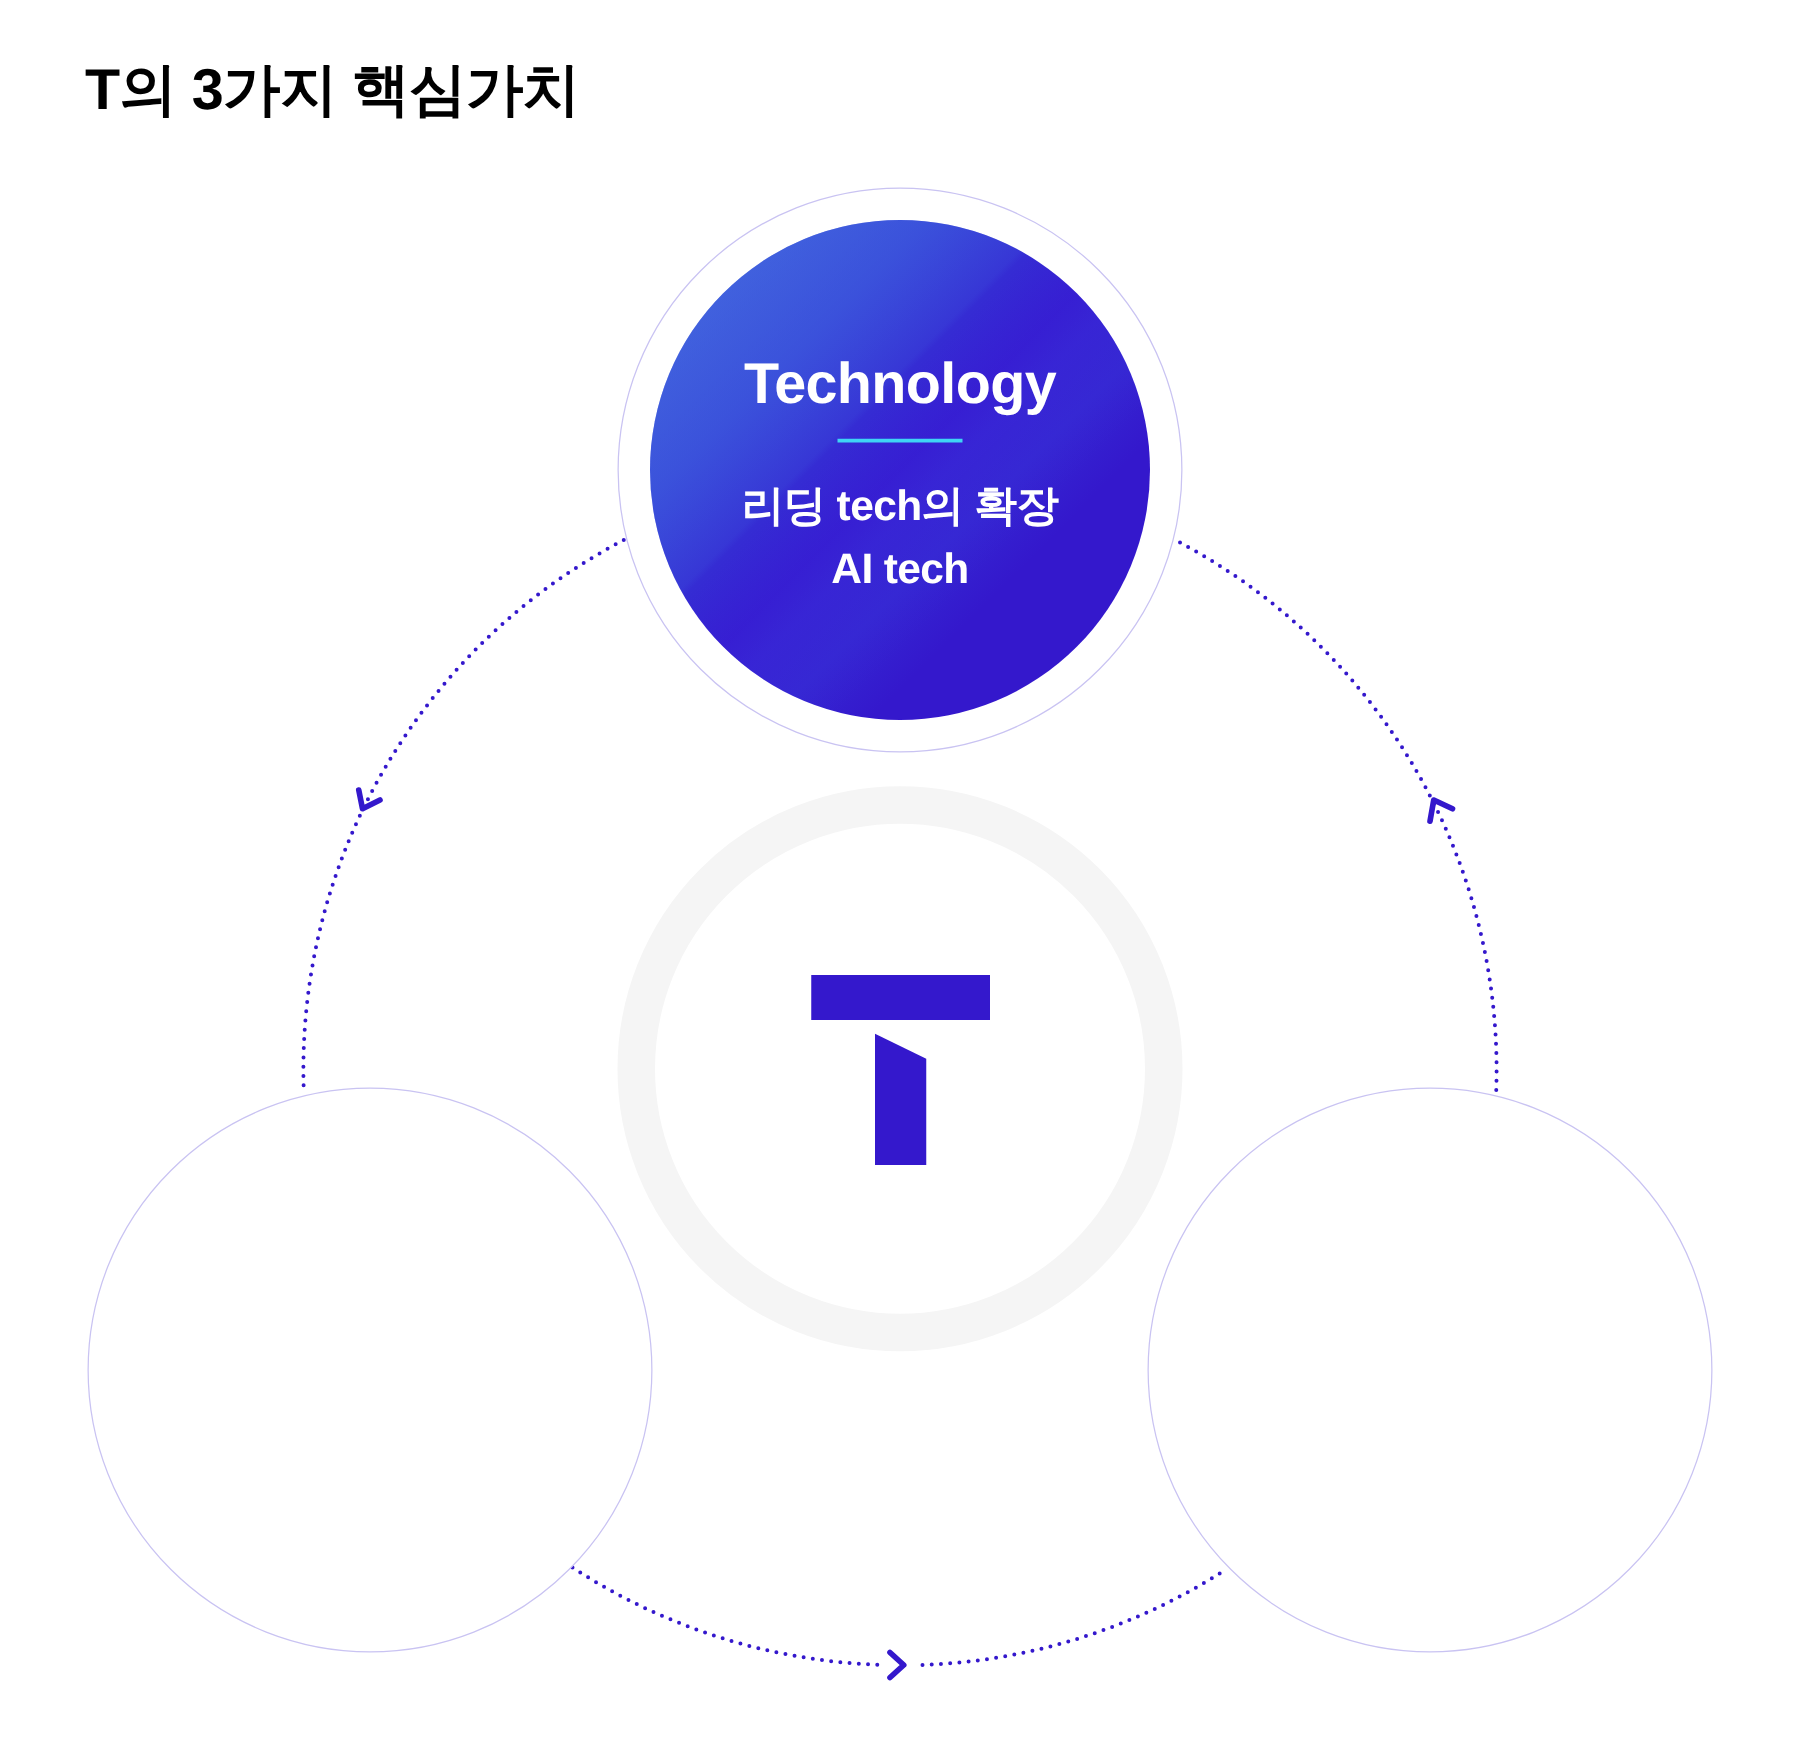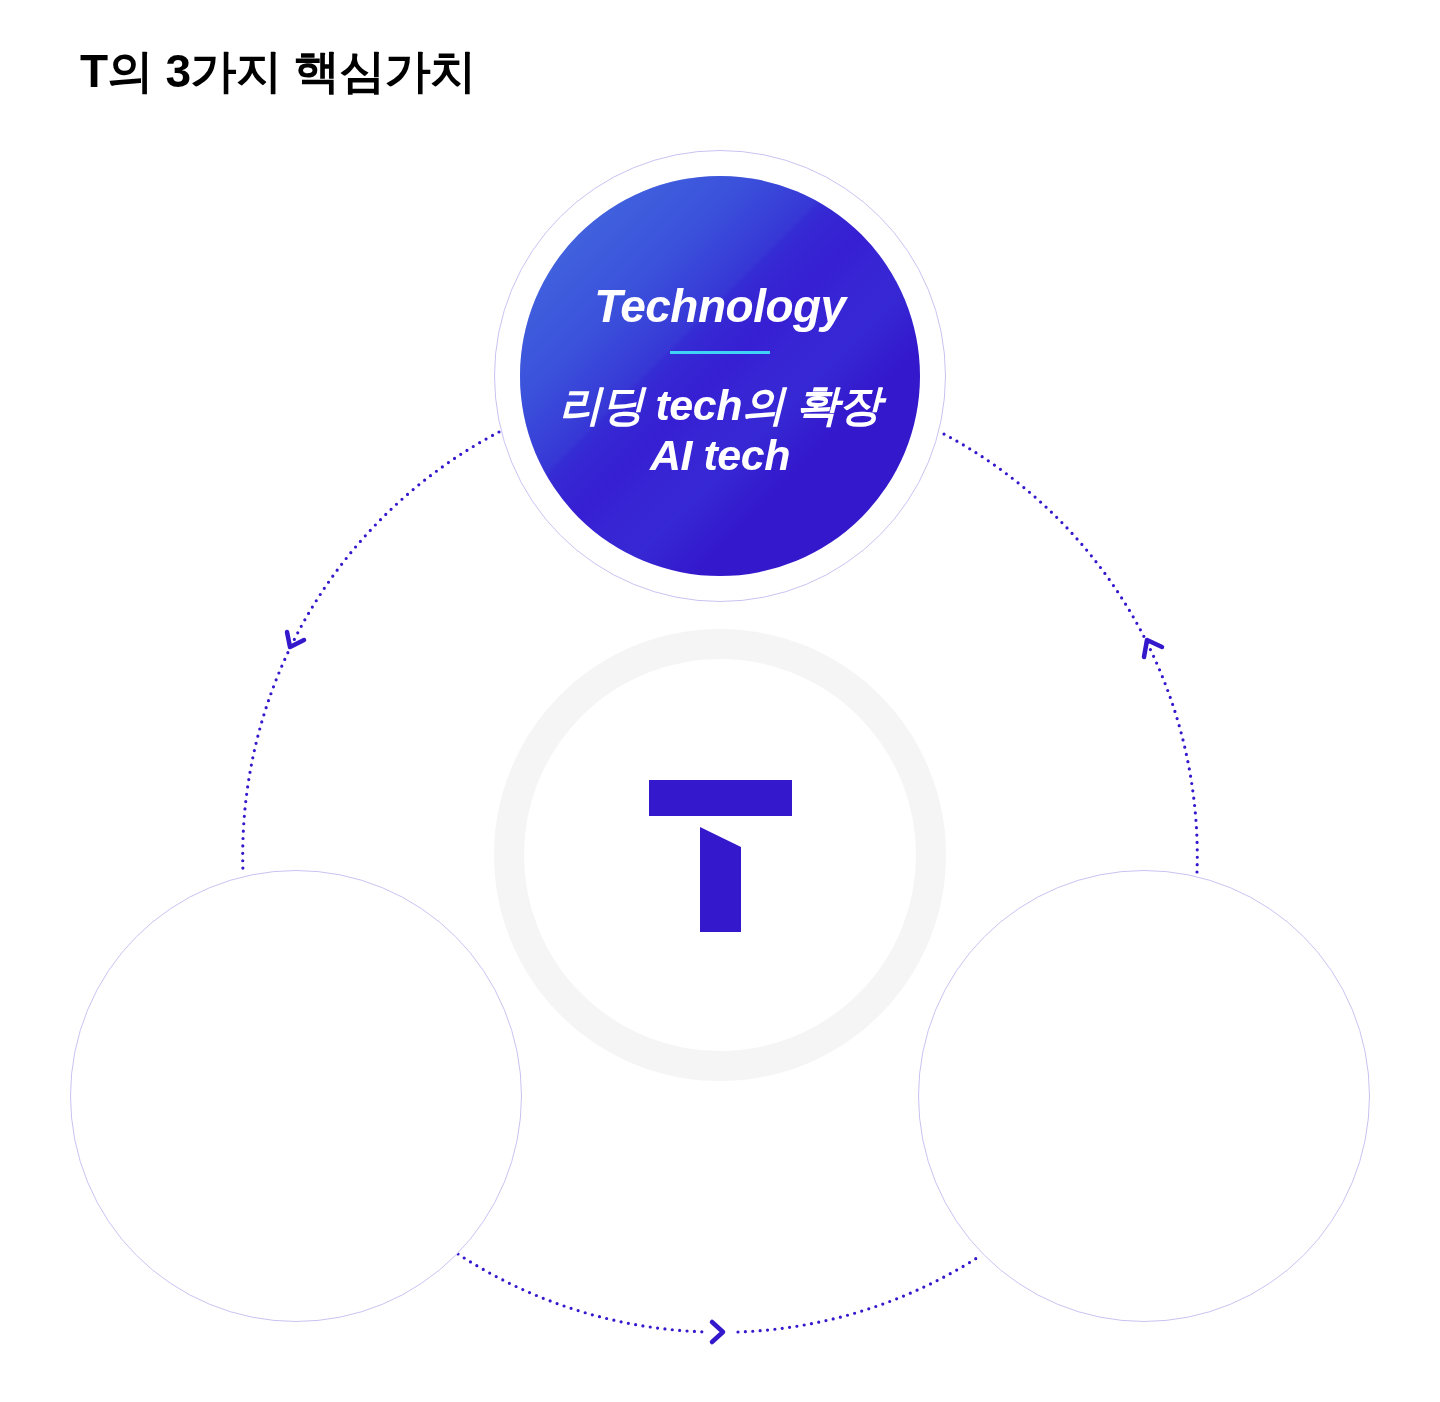--- a/index.html
+++ b/index.html
@@ -1,32 +1,32 @@
 <!DOCTYPE html>
 <html><head>
 <meta charset="utf-8">
 <style>
   html, body { margin: 0; padding: 0; background: #ffffff; }
   body { width: 1440px; height: 1402px; position: relative; overflow: hidden;
          font-family: "Liberation Sans", "DejaVu Sans", sans-serif; }
-  .page-title { position: absolute; left: 80px; top: 44px; margin: 0;
+  .page-title { position: absolute; left: 68px; top: 44px; margin: 0;
     font-size: 46px; font-weight: 700; color: #000; letter-spacing: -0.5px; line-height: 1.2; }
   svg.diagram { position: absolute; left: 0; top: 0; }
-  .value-node { position: absolute; width: 452px; height: 452px; font-style: italic; }
+  .value-node { position: absolute; width: 452px; height: 452px; }
   .value-node .outer { position: absolute; inset: 0; border-radius: 50%;
     border: 1.5px solid #c9c3f2; box-sizing: border-box; background: #fff; }
   .value-node .inner { position: absolute; left: 26px; top: 26px; width: 400px; height: 400px;
     border-radius: 50%; overflow: hidden;
     background: linear-gradient(135deg, #3a63d9 0%, #3548d8 28%, #3519d0 50%, #3526d2 62%, #3418cc 72%, #3418cc 100%); }
   .value-node .inner::before { content: ""; position: absolute; inset: 0;
     background: linear-gradient(135deg, rgba(80,120,230,0.55) 0%, rgba(60,80,220,0.25) 40%, rgba(0,0,0,0) 41%, rgba(60,50,220,0.35) 55%, rgba(0,0,0,0) 68%); }
   .node-content { position: absolute; left: 0; right: 0; top: 102px; text-align: center; color: #fff; }
   .node-title { font-size: 46px; font-weight: 700; letter-spacing: -0.5px; line-height: 56px; }
   .node-divider { width: 100px; height: 3px; background: #3fd4f5; margin: 17px auto 26px; }
-  .node-line { font-size: 43px; font-weight: 700; line-height: 50px; letter-spacing: -0.5px; }
+  .node-line { font-size: 34px; font-weight: 700; line-height: 50px; letter-spacing: -0.5px; }
 </style>
 </head>
 <body>
 
 <h1 class="page-title">T의 3가지 핵심가치</h1>
 
 <svg class="diagram" width="1440" height="1402" viewBox="0 0 1440 1402">
 
   <g fill="none" stroke="#3418cc" stroke-width="3.2" stroke-linecap="round" stroke-dasharray="0 7.4">
     <path d="M 499 432 A 478 478 0 0 0 243 872"></path>

